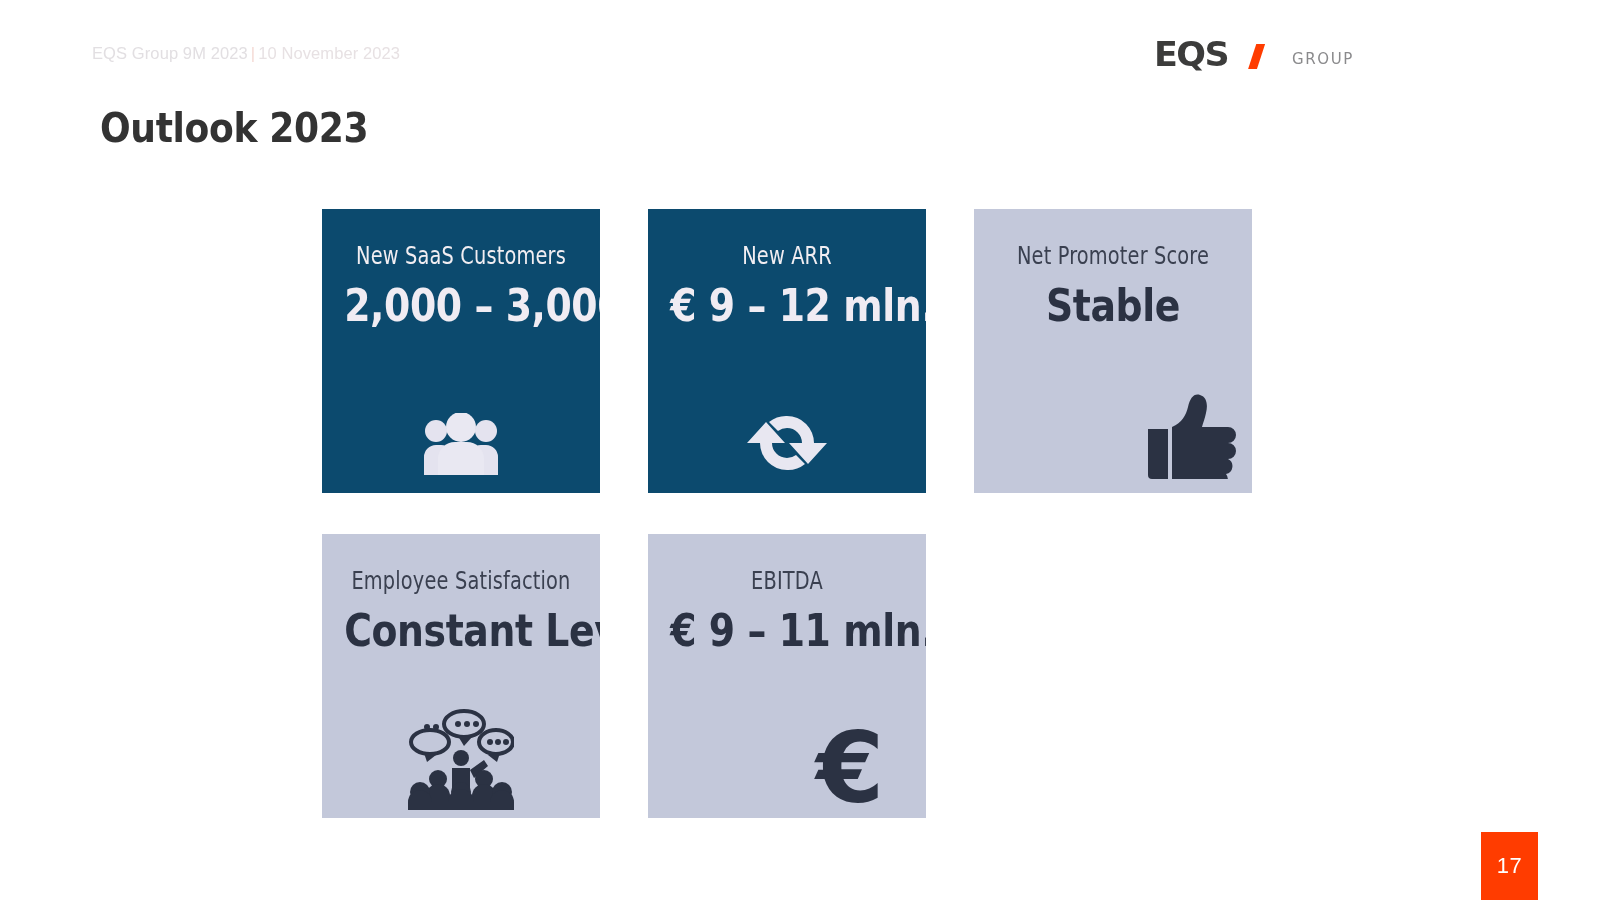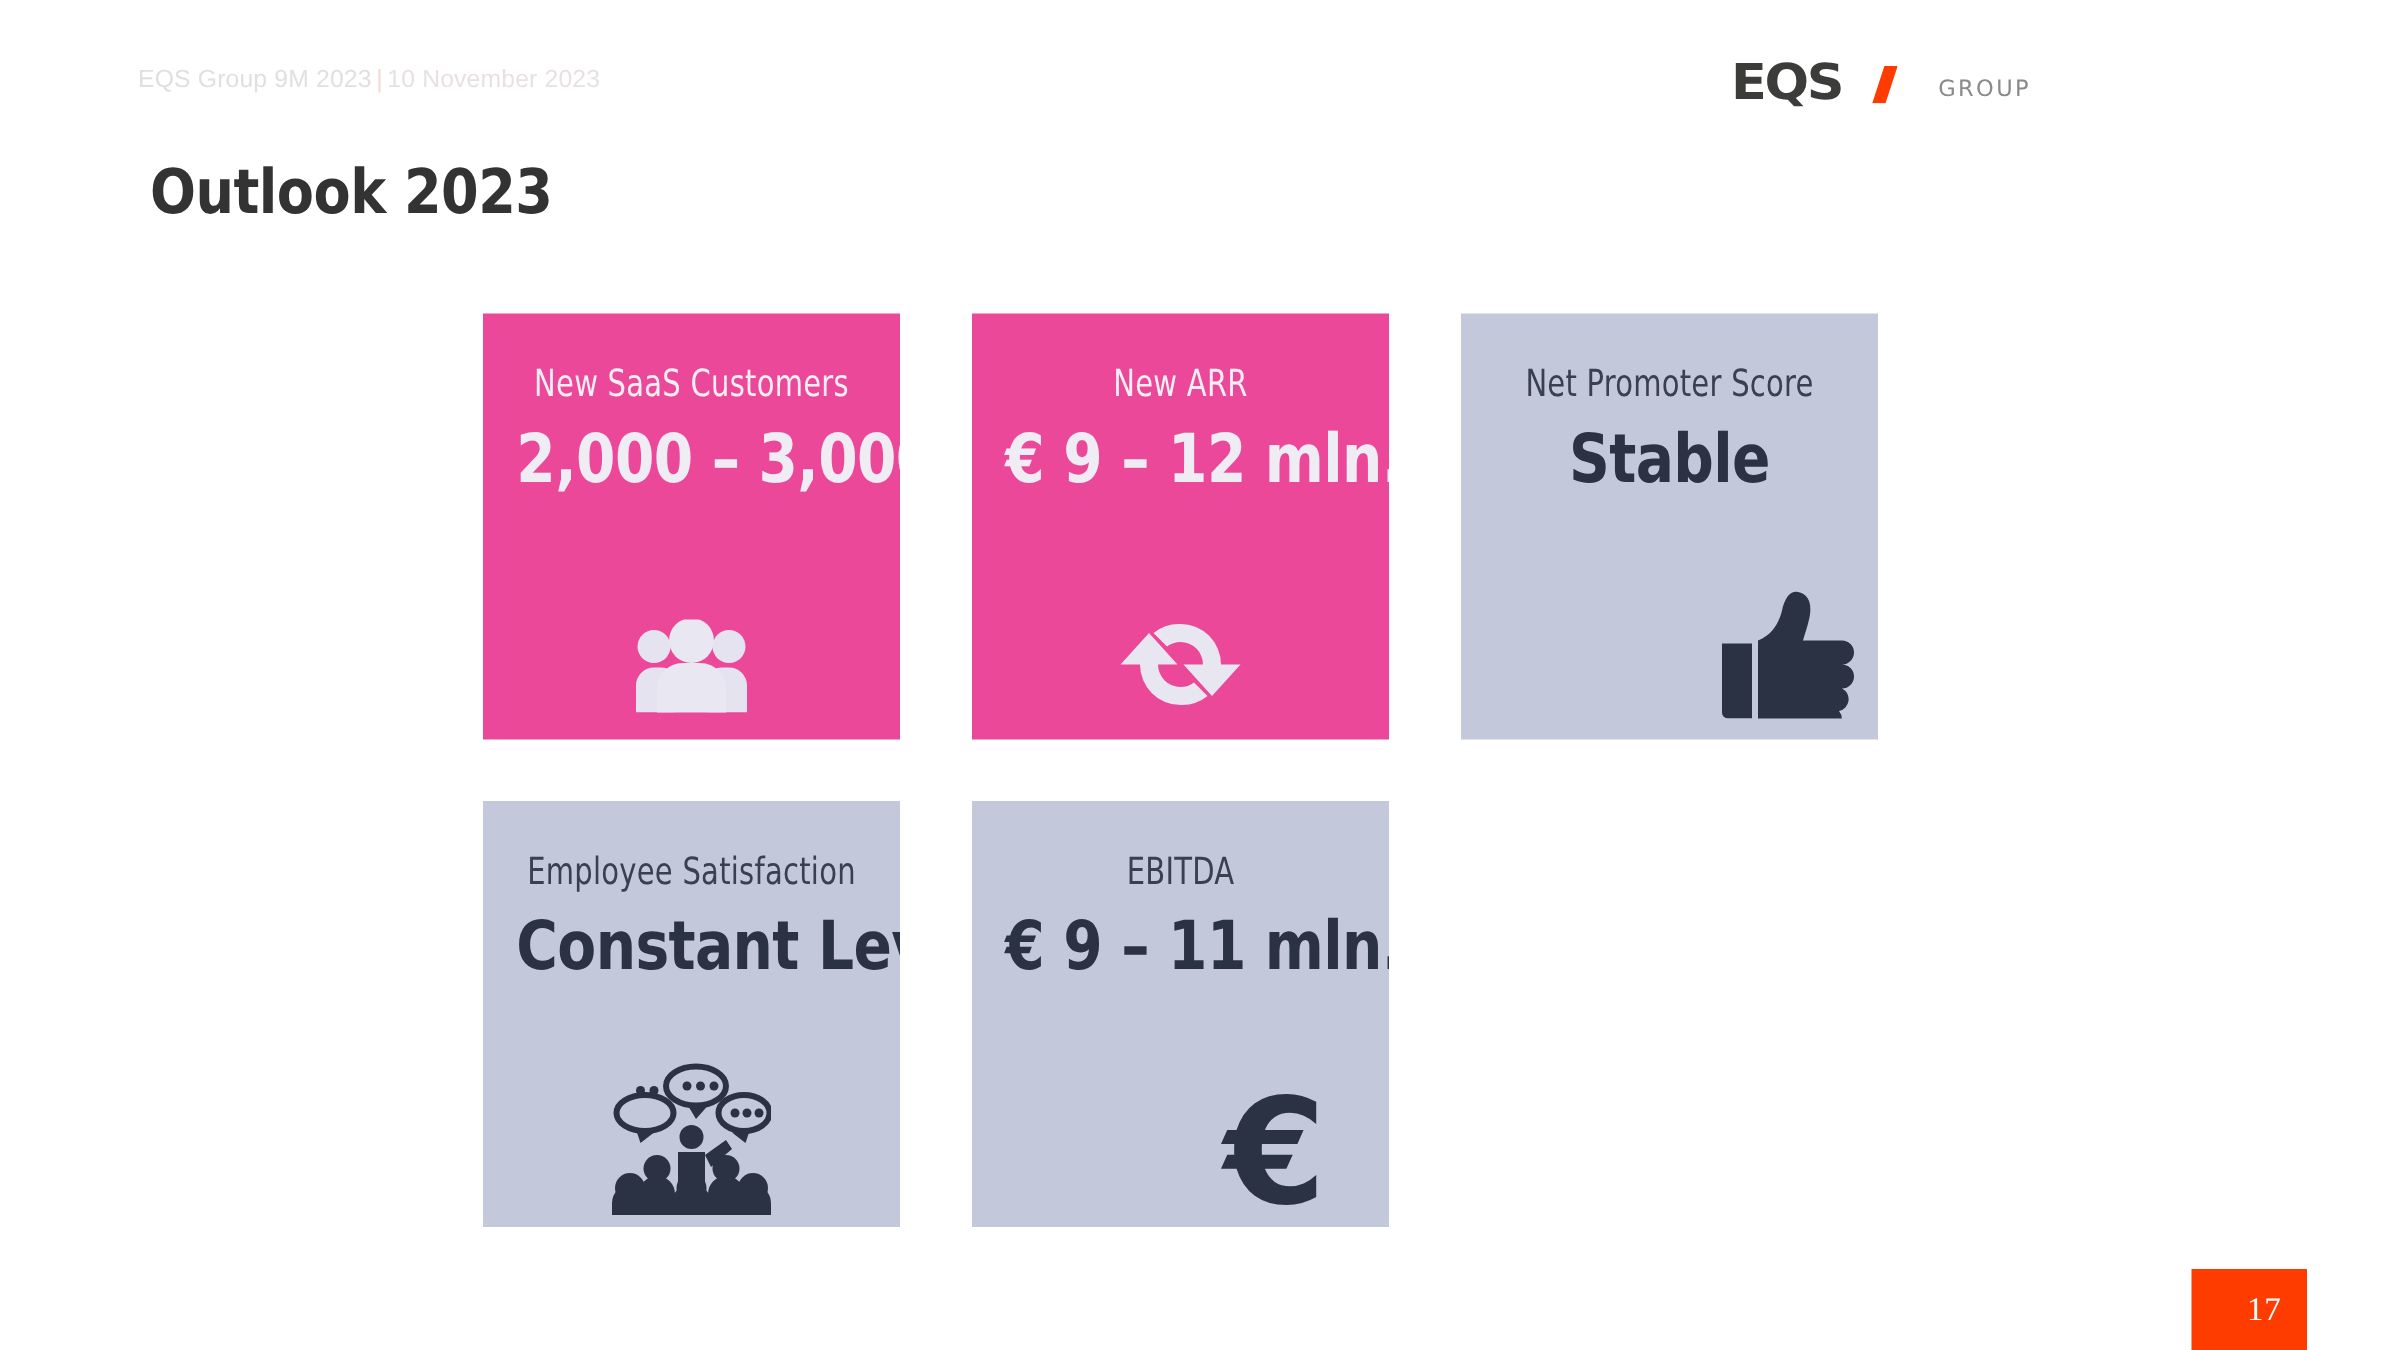--- a/index.html
+++ b/index.html
@@ -97,21 +97,21 @@
     column-gap: 48px;
     row-gap: 41px;
   }
 
   .card {
     position: relative;
     overflow: hidden;
     box-sizing: border-box;
     padding-top: 32px;
   }
-  .card.orange { background: #ec4899; }
+  .card.orange { background: #0c4a6e; }
   .card.gray   { background: #c3c8da; }
 
   .card-label {
     text-align: center;
     font-family: "DejaVu Sans Condensed", "DejaVu Sans", sans-serif;
     font-weight: 400;
     font-size: 25px;
     line-height: 30px;
     letter-spacing: .2px;
     transform: scaleX(0.86);
@@ -146,30 +146,29 @@
   }
   .card-icon.centered { right: 0; left: 0; justify-content: center; }
   .card-icon svg { display: block; }
 
   
   .page-number {
     position: absolute;
     right: 62px;
     bottom: 0;
     width: 57px;
-    height: 54px;
+    height: 68px;
     background: #ff3c00;
     color: #ffffff;
     display: flex;
     align-items: center;
     justify-content: center;
-    font-family: Liberation Serif, serif;
+    font-family: Liberation Sans, sans-serif;
     font-size: 22px;
     letter-spacing: .5px;
-    padding-left: 20px;
   }
 </style>
 </head>
 <body>
 
 <div class="slide-header">
   <div class="header-meta">
     <span>EQS Group 9M 2023</span><span class="sep">|</span><span class="date">10 November 2023</span>
   </div>
 

